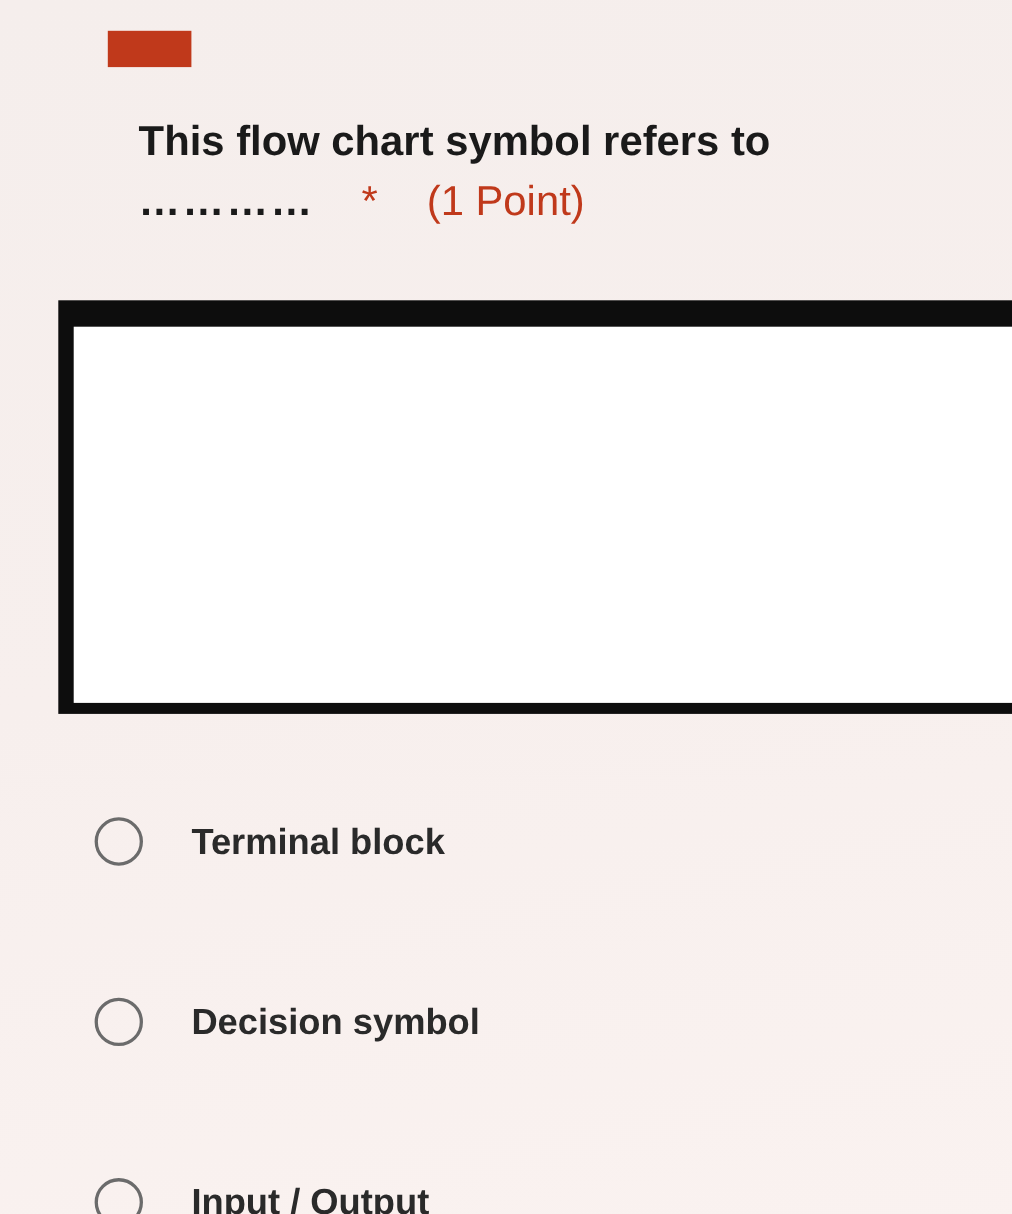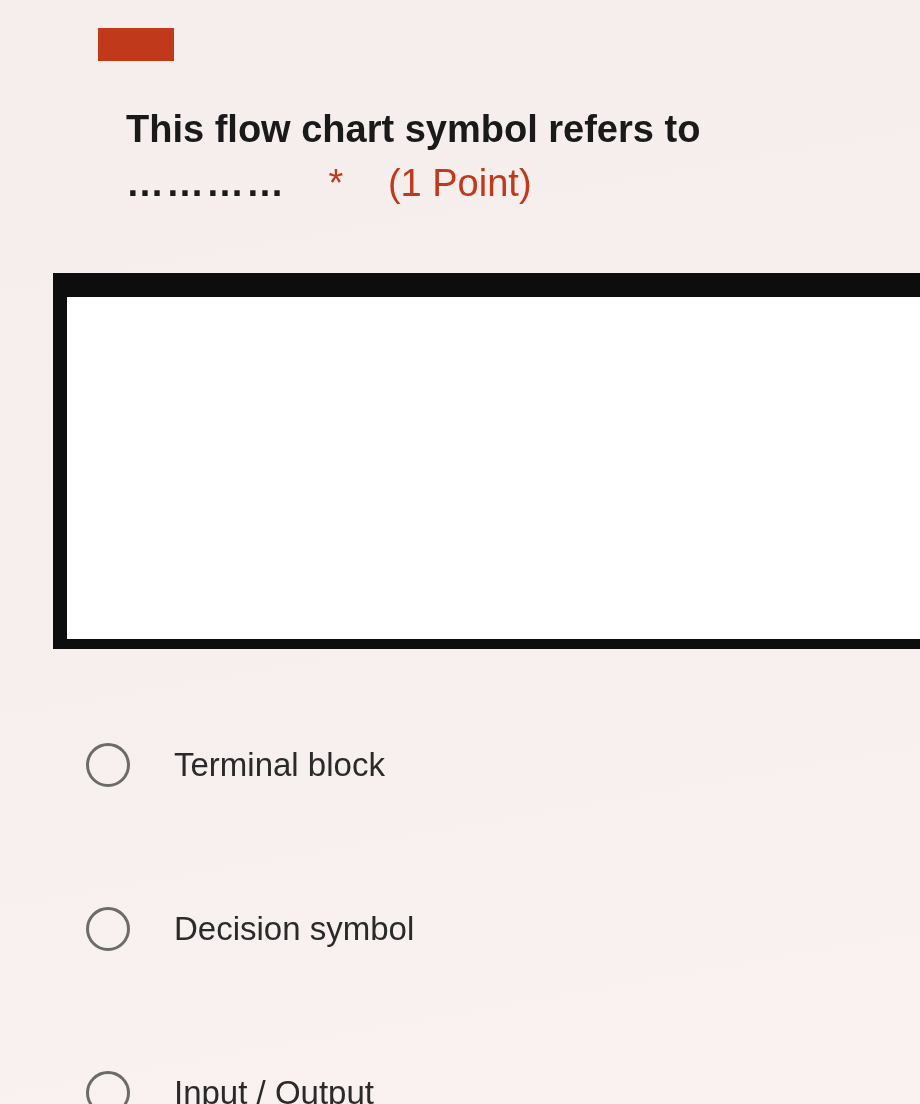--- a/index.html
+++ b/index.html
@@ -90,21 +90,21 @@
       width: 44px;
       height: 44px;
       border: 3px solid #6b6b6b;
       border-radius: 50%;
       flex-shrink: 0;
       background: transparent;
     }
     .option-label {
       font-size: 33px;
       color: #2a2a2a;
-      font-weight: 400;
+      font-weight: 700;
     }
   </style>
 </head>
 <body>
 
 <div class="container">
   <div class="question-number-badge">
     <span>5</span>
   </div>
 

